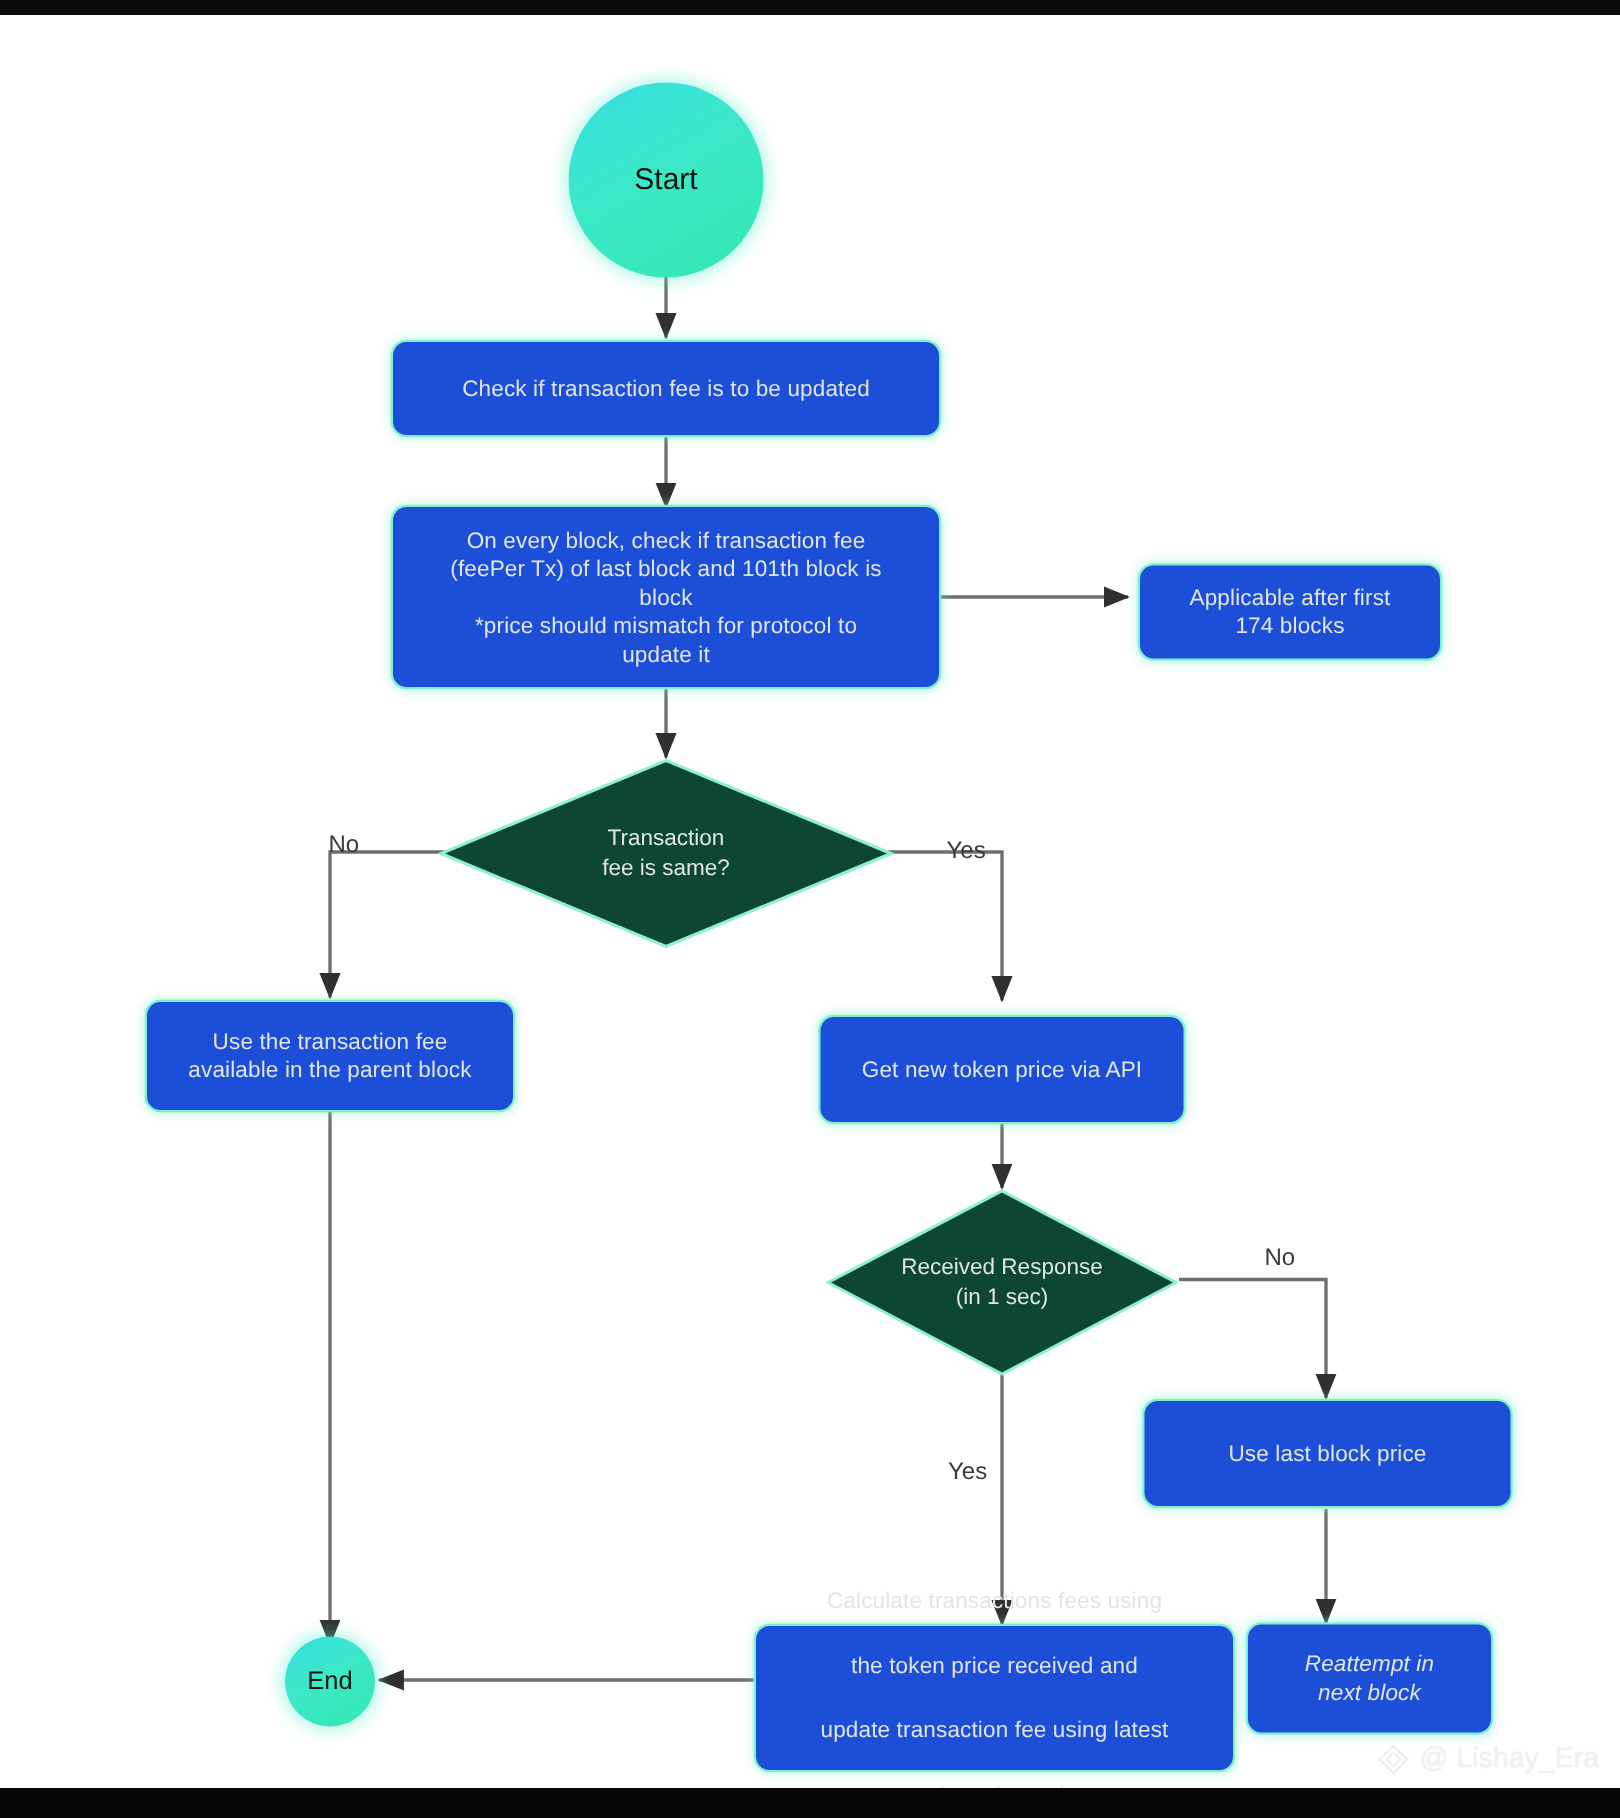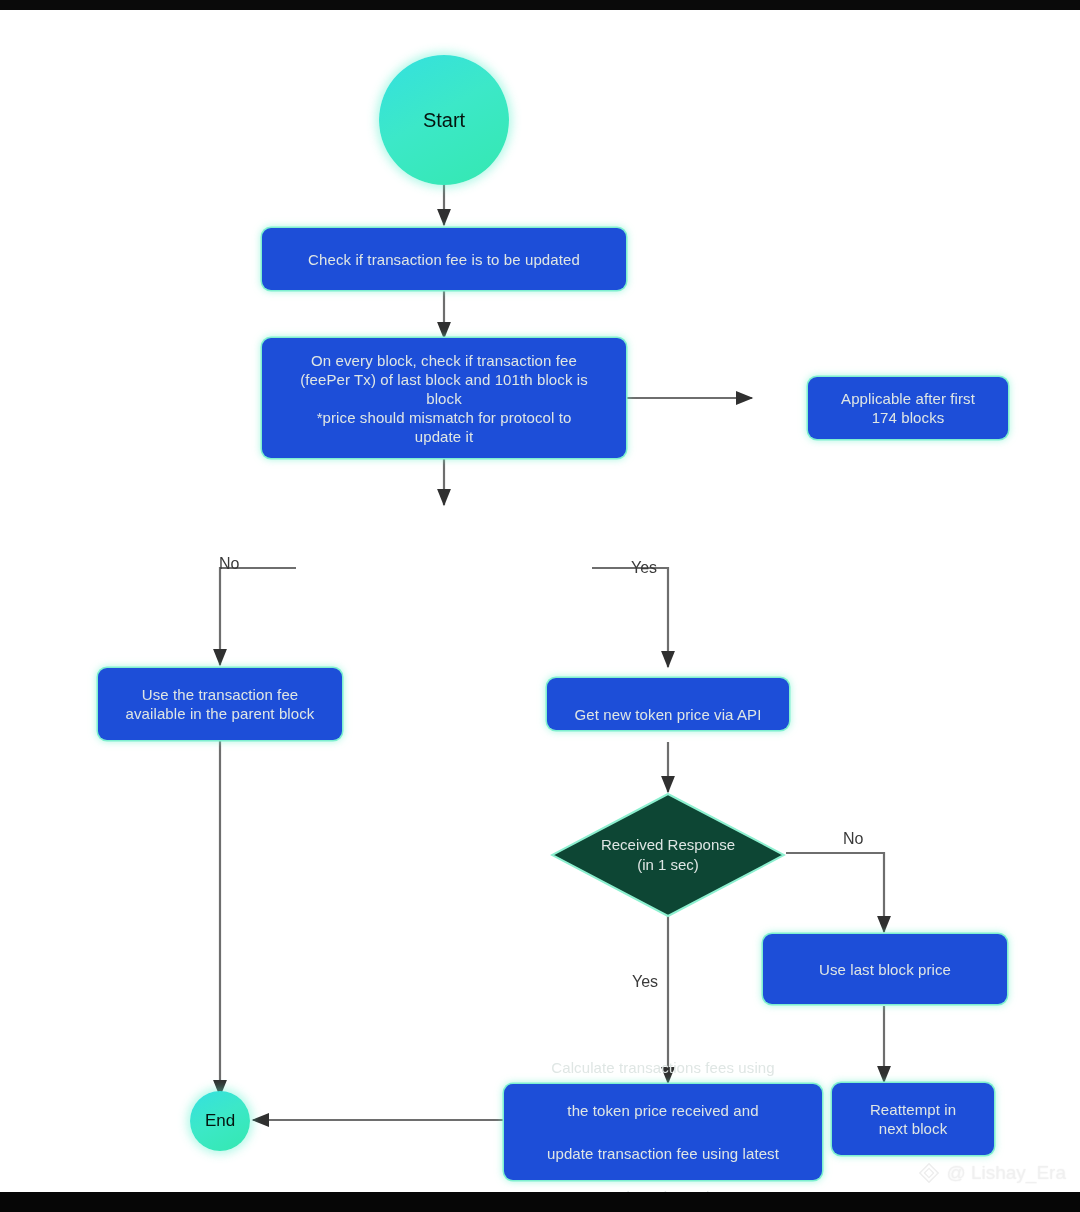--- a/index.html
+++ b/index.html
@@ -168,39 +168,48 @@
   </div>
 
   <div class="node proc" style="left:262px; top:328px; width:364px; height:120px; flex-direction:column; justify-content:center;">
     <span>On every block, check if transaction fee</span>
     <span>(feePer Tx) of last block and 101th block is</span>
     <span>block</span>
     <span>*price should mismatch for protocol to</span>
     <span>update it</span>
   </div>
 
-  <div class="node proc" style="left:760px; top:367px; width:200px; height:62px; flex-direction:column;margin-left:48px;">
+  <div class="node proc" style="left:760px; top:367px; width:200px; height:62px; flex-direction:column;">
     <span>Applicable after first</span>
     <span>174 blocks</span>
   </div>
 
+  <div class="diamond" style="left:292px; top:495px; width:304px; height:128px;">
+    <svg class="dshape" viewBox="0 0 304 128" xmlns="http://www.w3.org/2000/svg">
+      <polygon points="152,2 302,64 152,126 2,64" fill="#0d4634" stroke="#8df0d0" stroke-width="2"></polygon>
+    </svg>
+    <div class="dlabel">
+      <div>Transaction</div>
+      <div>fee is same?</div>
+    </div>
+  </div>
 
   <div class="edge-label" style="left:219px; top:545px;">
     <span>No</span>
   </div>
   <div class="edge-label" style="left:631px; top:549px;">
     <span>Yes</span>
   </div>
 
   <div class="node proc" style="left:98px; top:658px; width:244px; height:72px; flex-direction:column;">
     <span>Use the transaction fee</span>
     <span>available in the parent block</span>
   </div>
 
-  <div class="node proc" style="left:547px; top:668px; width:242px; height:52px;align-items:flex-end;">
+  <div class="node proc" style="left:547px; top:668px; width:242px; height:70px;">
     <span>Get new token price via API</span>
   </div>
 
   <div class="diamond" style="left:550px; top:782px; width:236px; height:126px;">
     <svg class="dshape" viewBox="0 0 236 126" xmlns="http://www.w3.org/2000/svg">
       <polygon points="118,2 234,63 118,124 2,63" fill="#0d4634" stroke="#8df0d0" stroke-width="2"></polygon>
     </svg>
     <div class="dlabel">
       <div>Received Response</div>
       <div>(in 1 sec)</div>
@@ -218,21 +227,21 @@
     <span>Use last block price</span>
   </div>
 
   <div class="node proc" style="left:504px; top:1074px; width:318px; height:96px; flex-direction:column;gap:24px;">
     <span>Calculate transactions fees using</span>
     <span>the token price received and</span>
     <span>update transaction fee using latest</span>
     <span>market token price</span>
   </div>
 
-  <div class="node proc" style="left:832px; top:1073px; width:162px; height:72px; flex-direction:column;">
+  <div class="node proc" style="left:832px; top:1073px; width:162px; height:72px; flex-direction:column;font-style:italic;">
     <span>Reattempt in</span>
     <span>next block</span>
   </div>
 
   <div class="node terminal small" style="left:190px; top:1081px; width:60px; height:60px;">
     <span>End</span>
   </div>
 
   <div id="watermark">
     <span class="wm-logo">

